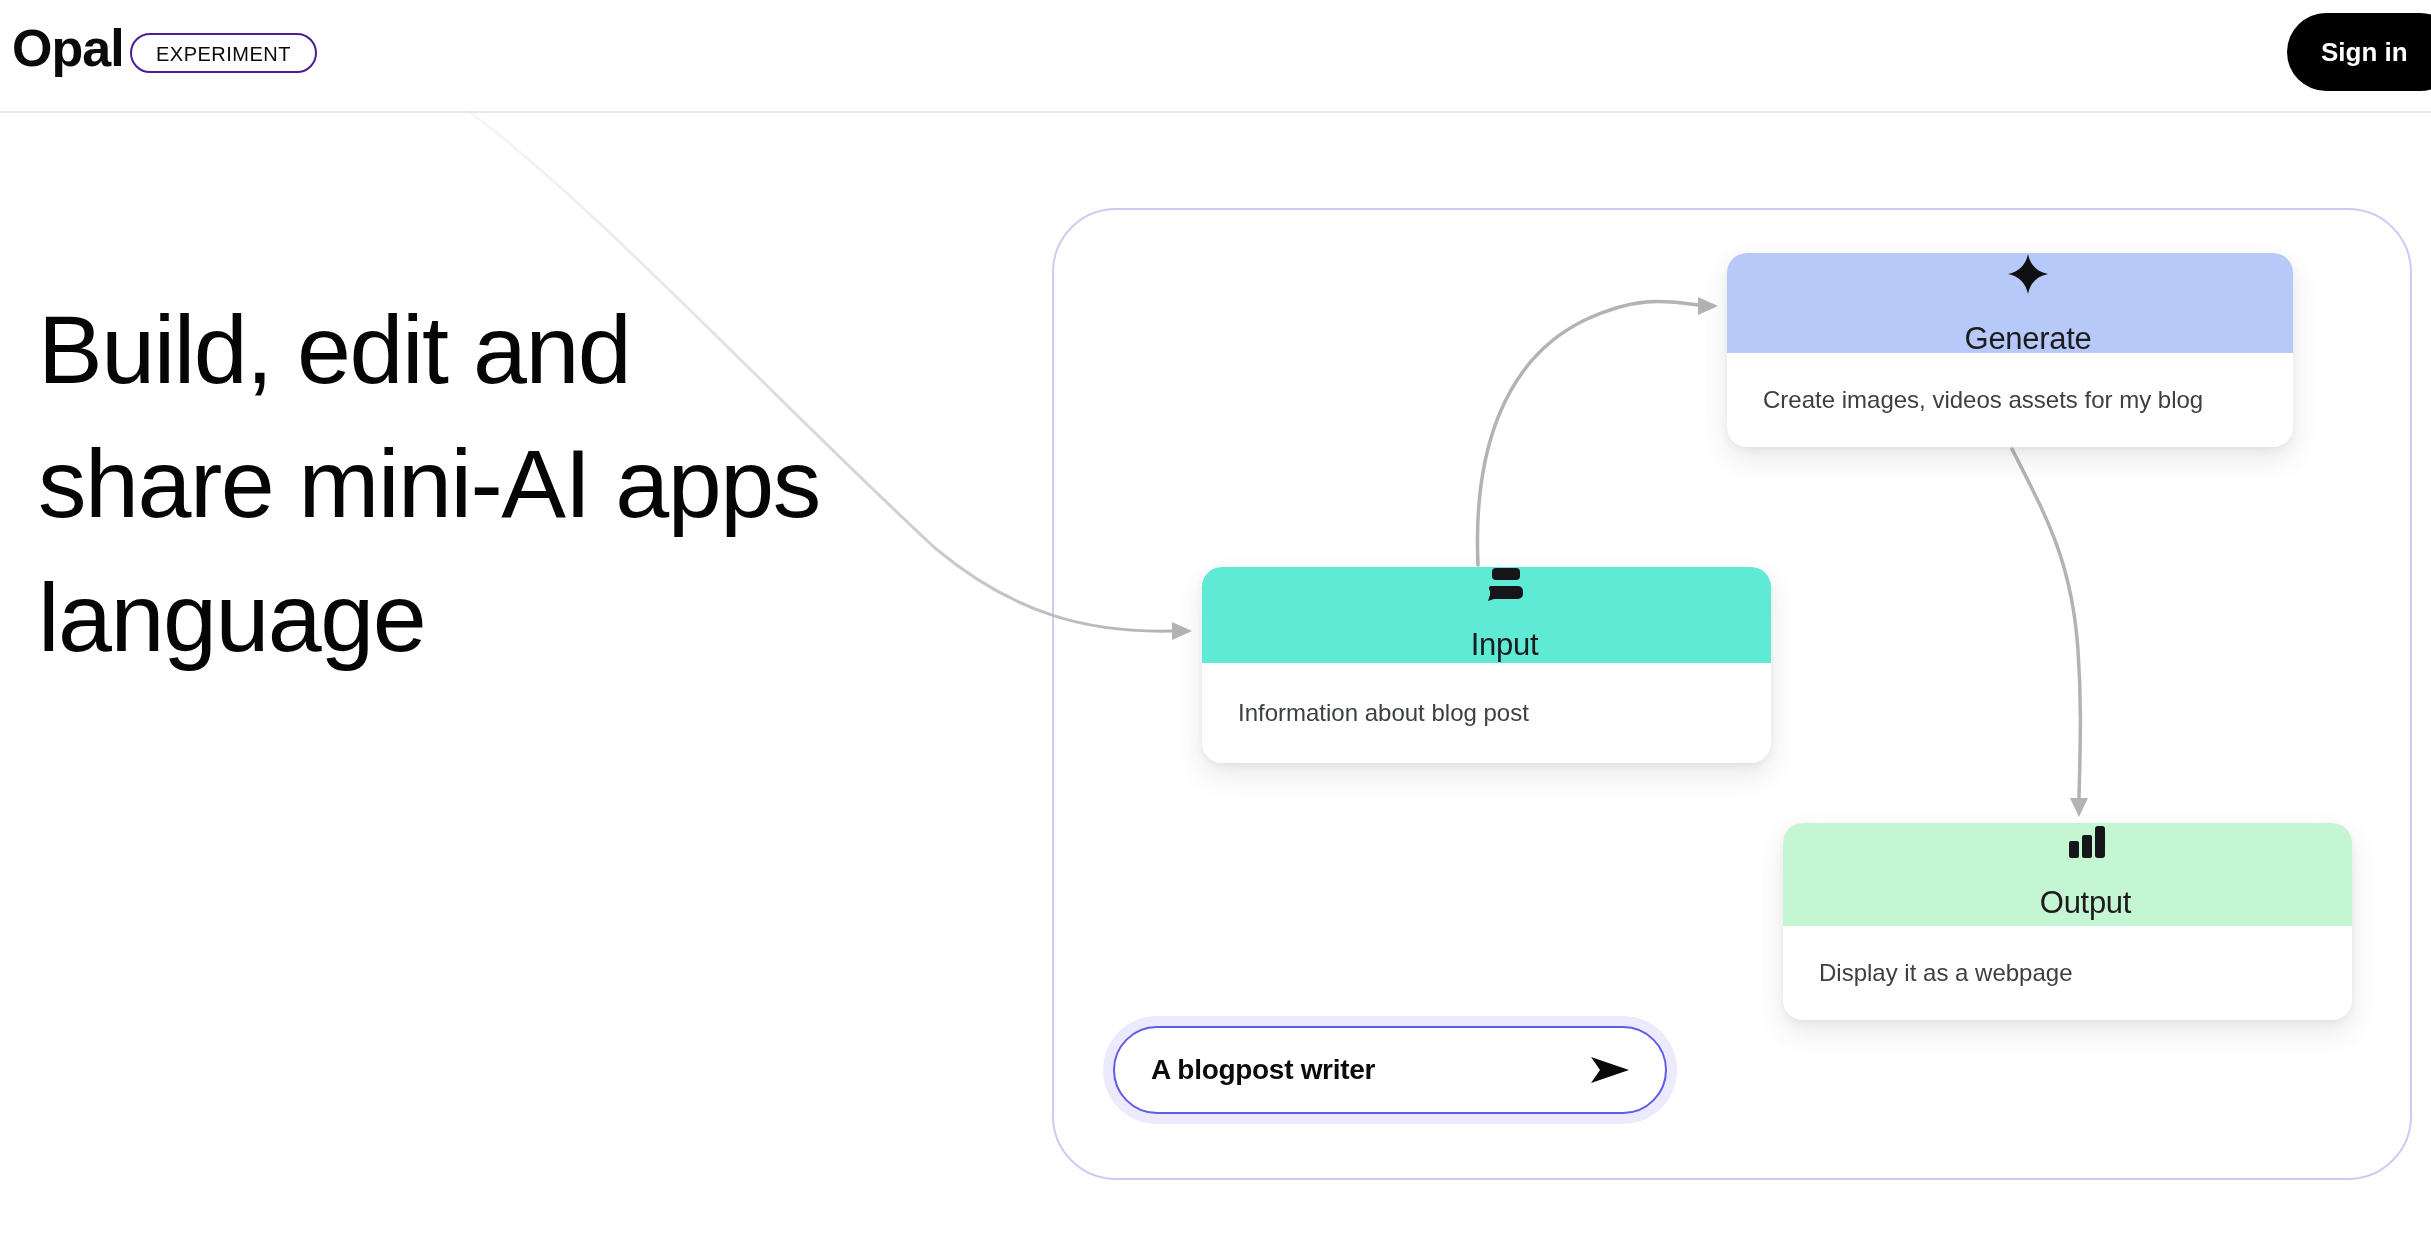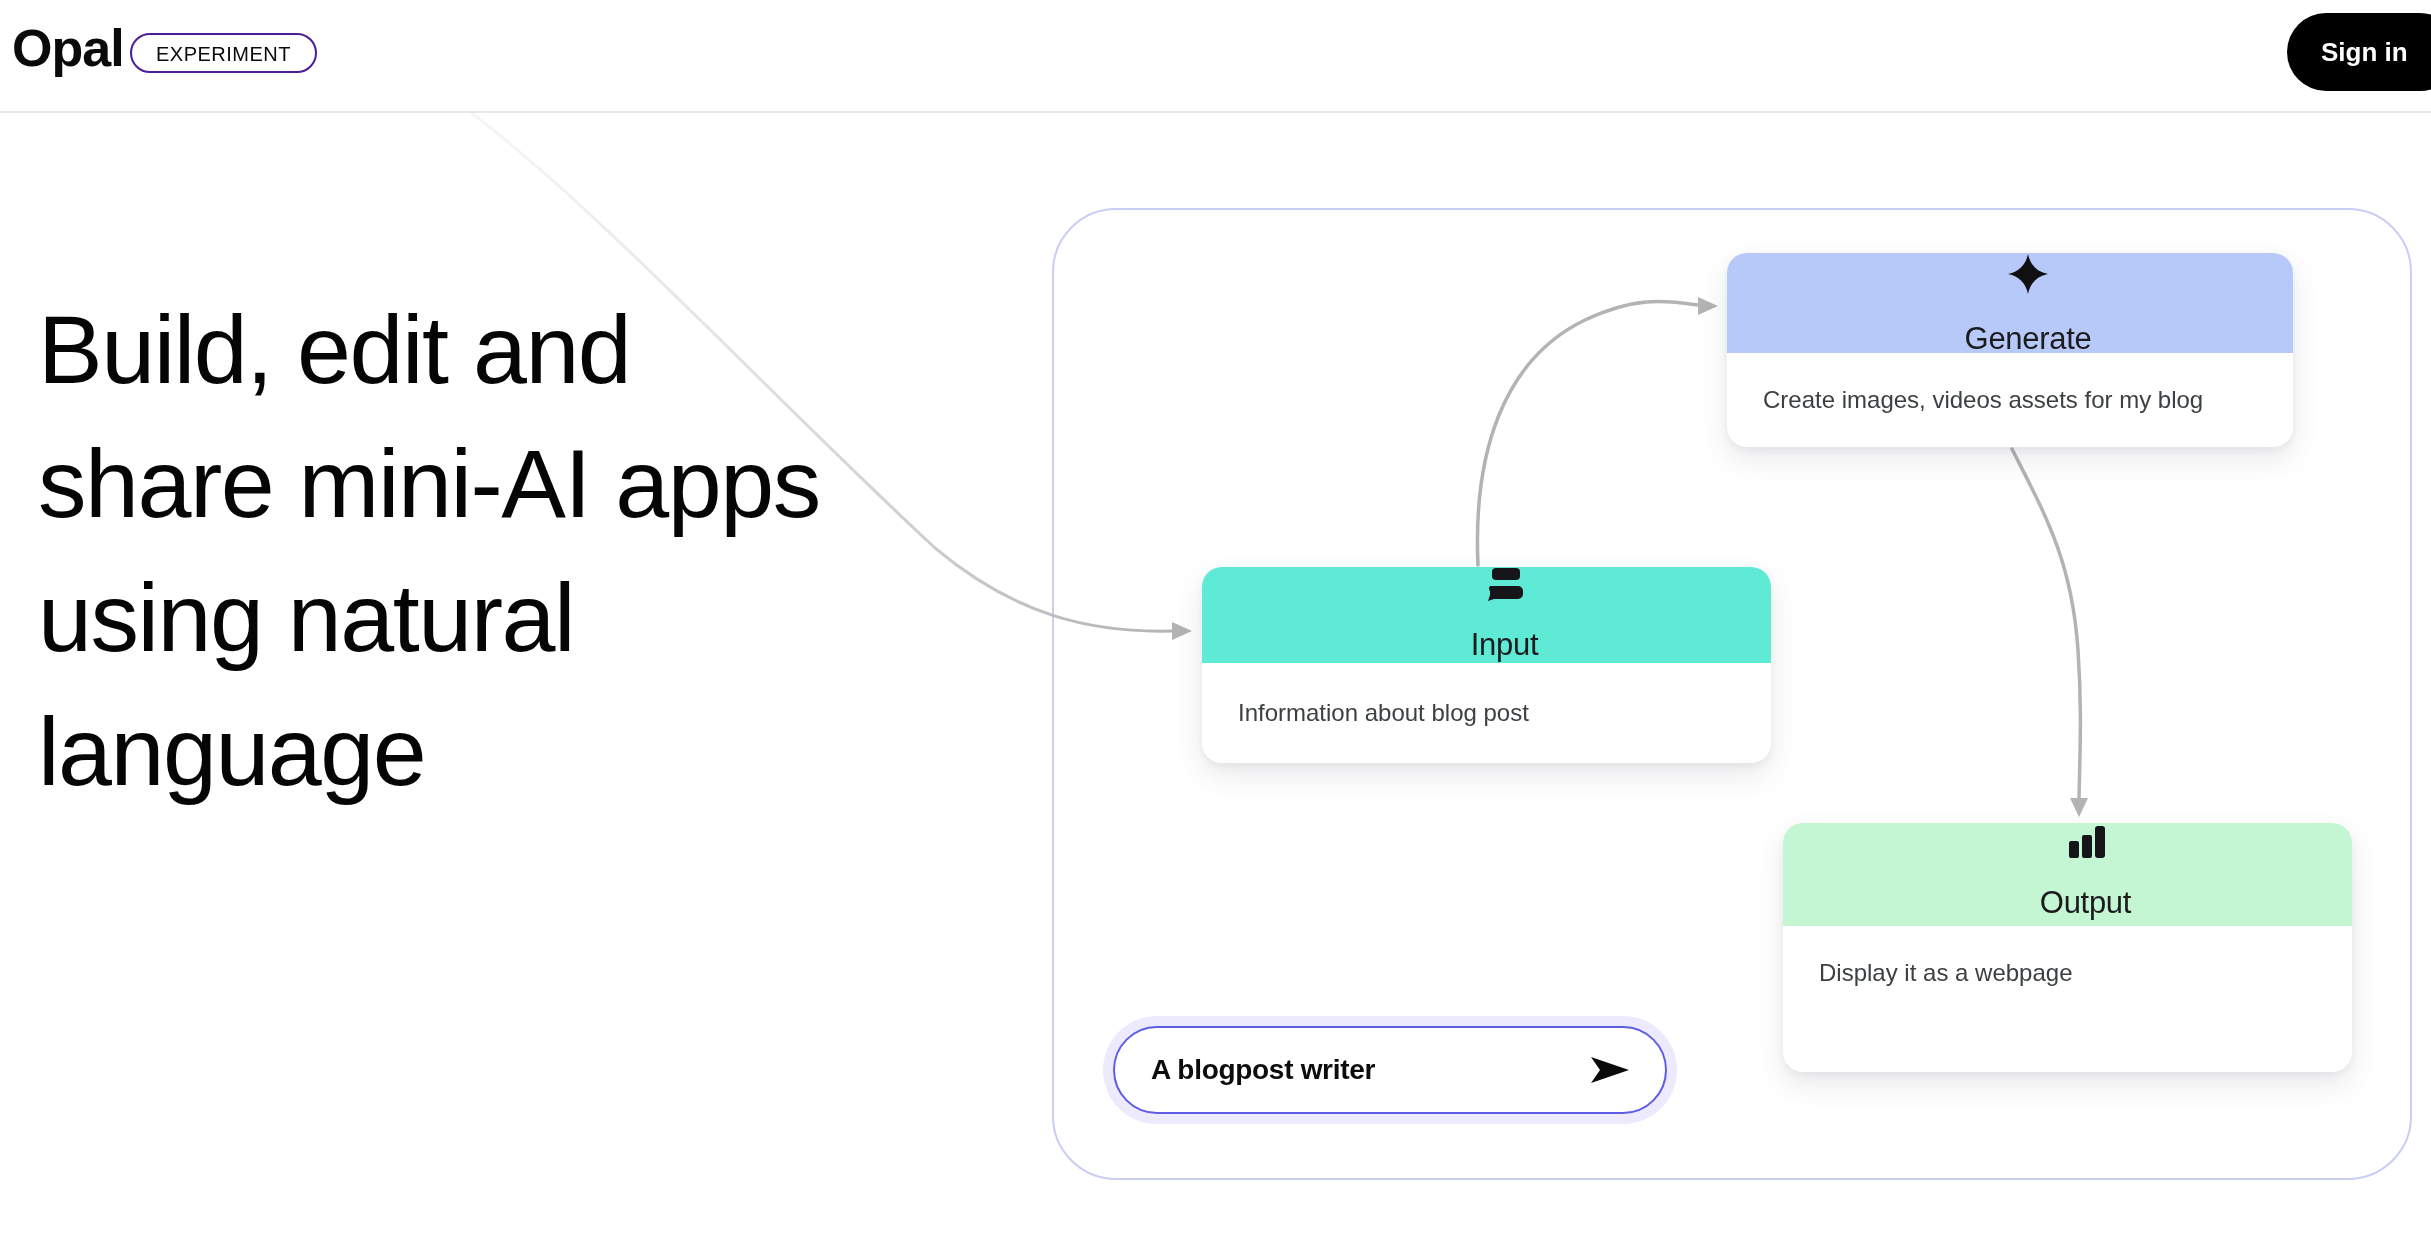--- a/index.html
+++ b/index.html
@@ -52,21 +52,21 @@
   .connectors { position: absolute; left: 0; top: 0; width: 2431px; height: 1242px; pointer-events: none; }
 
   
   .card {
     position: absolute; background: #ffffff; border-radius: 20px;
     box-shadow: 0 12px 28px rgba(70,70,95,0.12), 0 3px 8px rgba(0,0,0,0.05);
     overflow: hidden;
   }
   .card-generate { left: 1727px; top: 253px; width: 566px; height: 194px; }
   .card-input    { left: 1202px; top: 567px; width: 569px; height: 196px; }
-  .card-output   { left: 1783px; top: 823px; width: 569px; height: 249px; }
+  .card-output   { left: 1783px; top: 823px; width: 569px; height: 197px; }
 
   .card-header {
     display: flex; align-items: center; gap: 26px;
     padding-left: 36px; box-sizing: border-box; flex-direction: column;
   }
   .card-generate .card-header { height: 100px; }
   .card-input    .card-header { height: 96px; }
   .card-output   .card-header { height: 103px; }
 
   .card-title { font-size: 31px; font-weight: 500; color: #1c1c1e; letter-spacing: -0.3px; }
@@ -103,21 +103,20 @@
   <div class="topnav">
     <div class="logo">Opal</div>
     <div class="badge">EXPERIMENT</div>
     <button class="signin" style="background: rgb(0, 0, 0);">Sign in</button>
     <div class="header-divider" style="background: rgb(232, 232, 232);"></div>
   </div>
 
   <h1 class="hero" style="margin:0; font-weight:400;">
     <span>Build, edit and</span>
     <span>share mini-AI apps</span>
-    <span>using natural</span>
     <span>language</span>
   </h1>
 
   <div class="panel" style="border-color: rgb(201, 205, 244);"></div>
 
   <svg class="connectors" viewBox="0 0 2431 1242">
     <defs>
       <linearGradient id="fadeGray" gradientUnits="userSpaceOnUse" x1="470" y1="112" x2="1180" y2="632">
         <stop offset="0" stop-color="#dddddd" stop-opacity="0.25"></stop>
         <stop offset="0.55" stop-color="#cccccc" stop-opacity="0.75"></stop>

